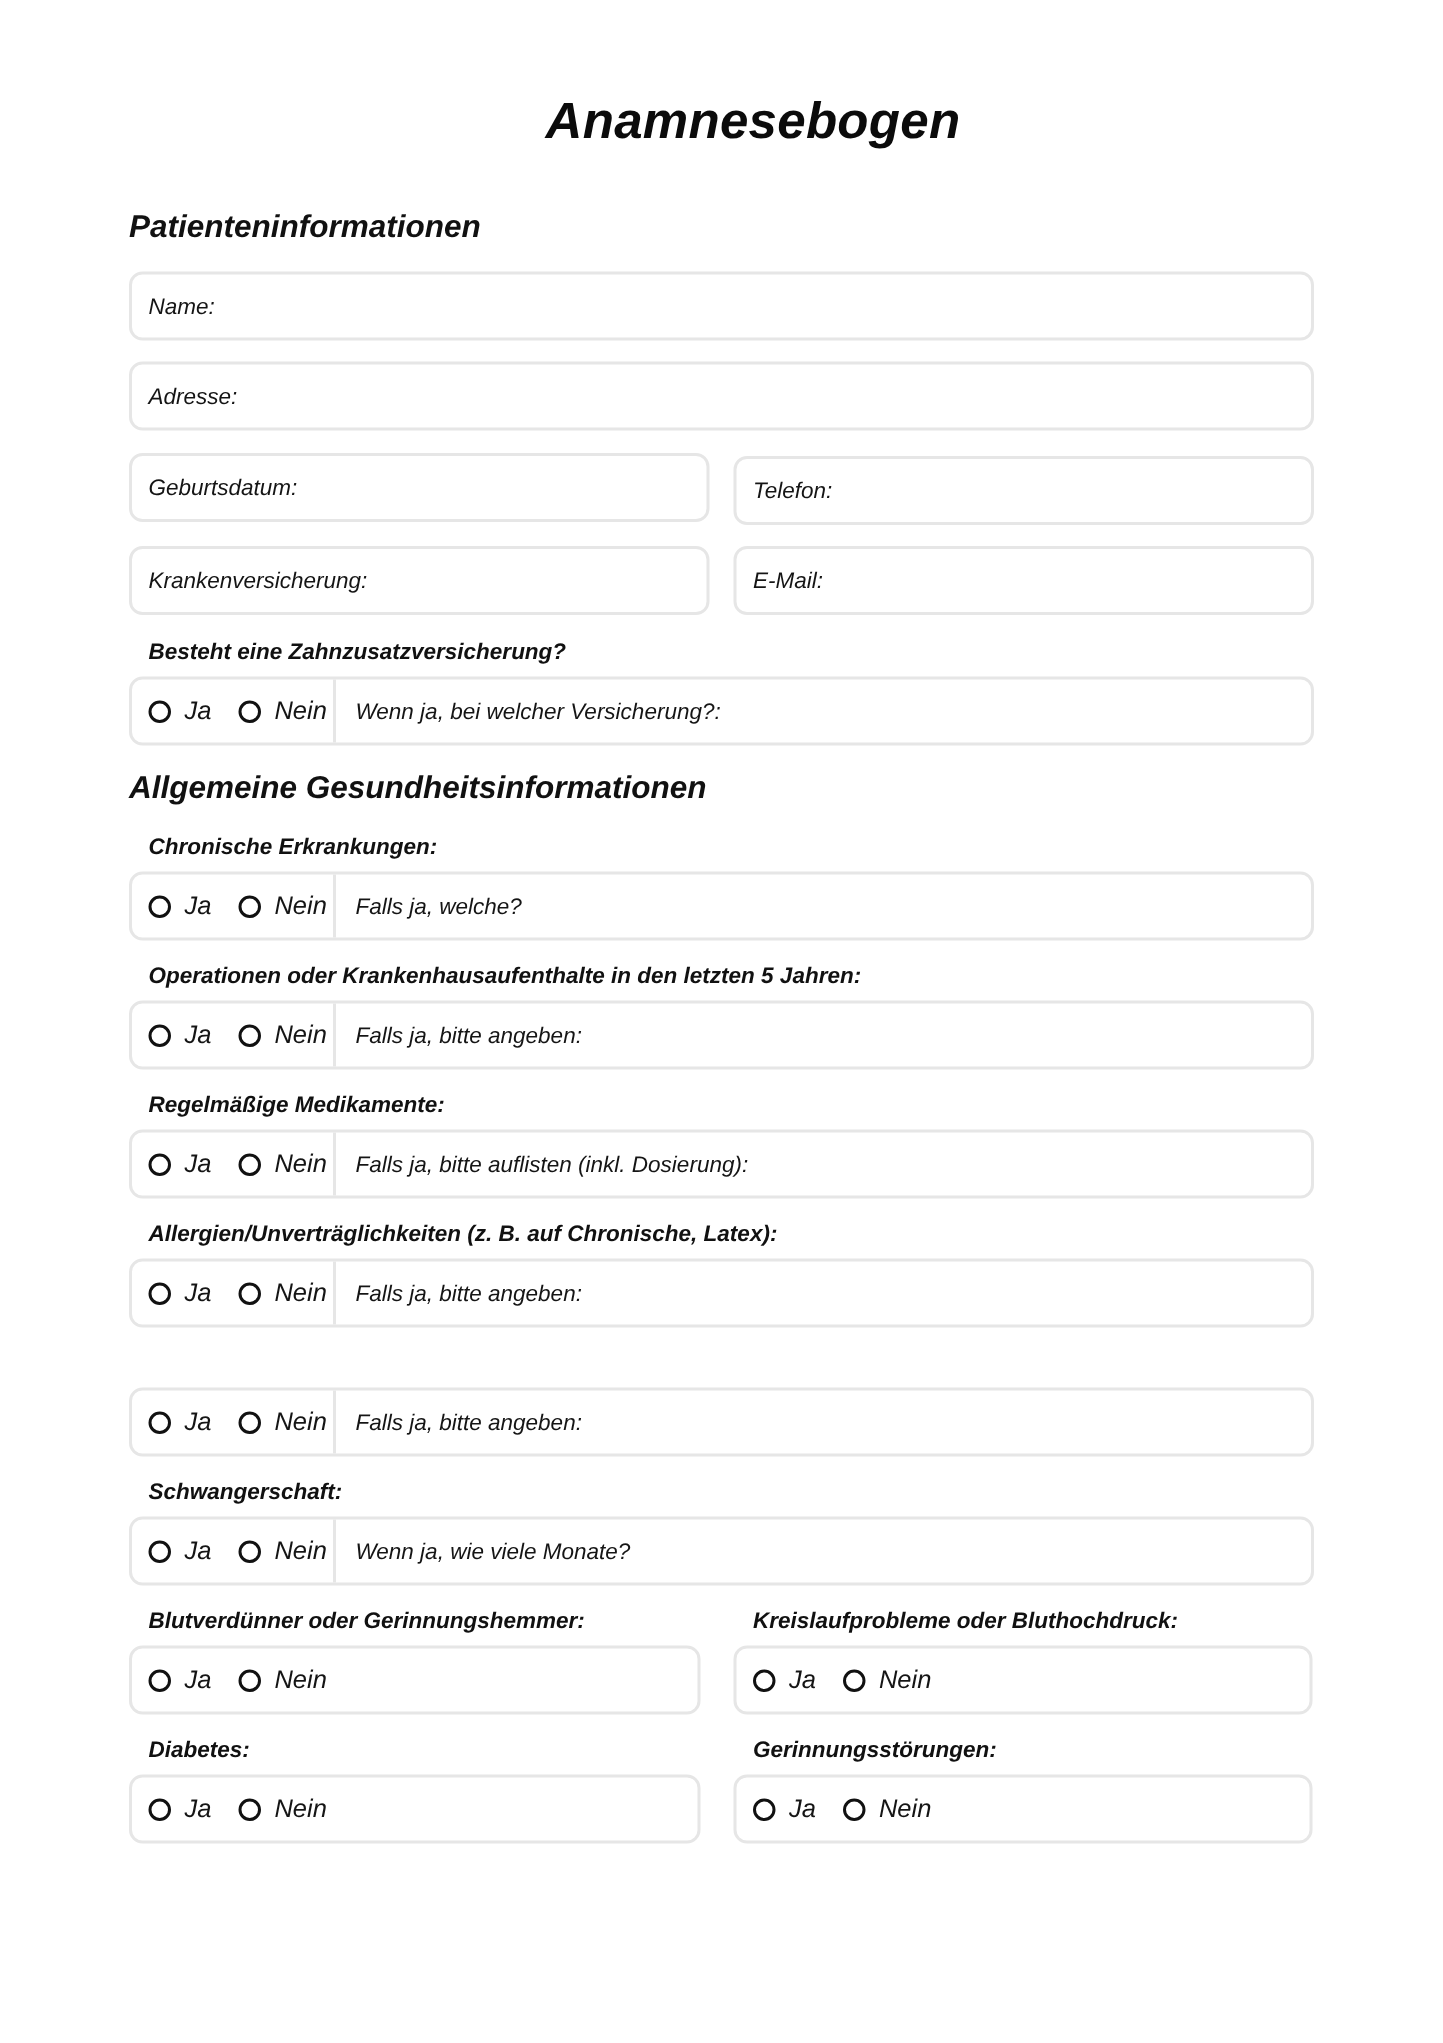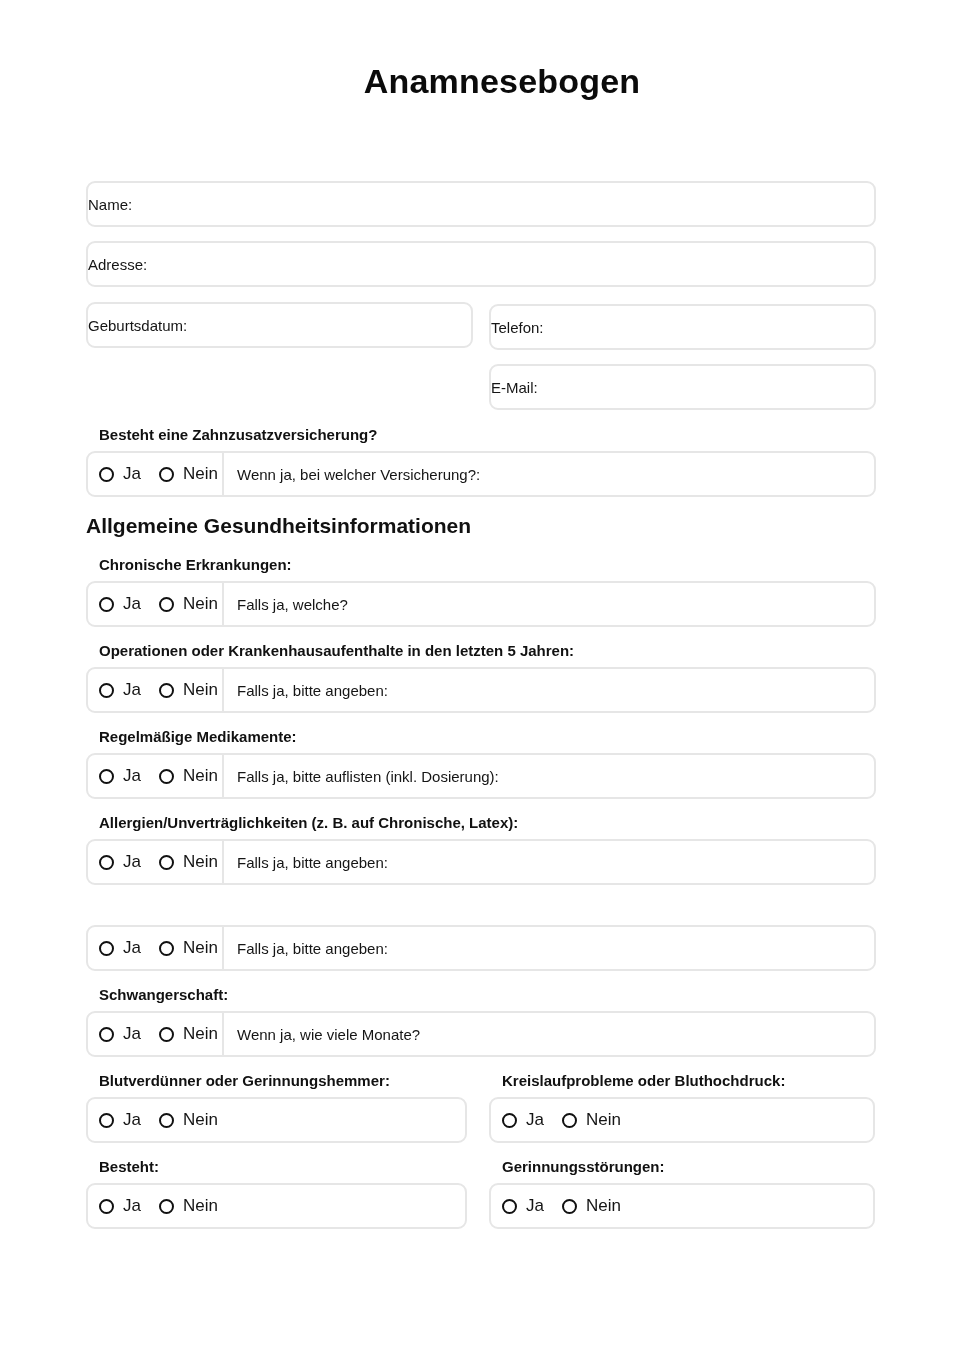--- a/index.html
+++ b/index.html
@@ -6,36 +6,37 @@
   html, body { width: 962px; height: 1362px; background: #ffffff; }
   body {
     font-family: "Liberation Sans", "DejaVu Sans", sans-serif;
     color: #111111;
     position: relative;
     overflow: hidden;
   }
   .page {
     position: absolute; left: 0; top: 0; width: 962px; height: 966px;
     background: linear-gradient(to bottom, #ffffff 0, #ffffff 1335px, #fbfbfb 1362px);
+    font-style: italic;
   }
   .title {
     position: absolute; left: 0; width: 1004px; top: 62px;
     text-align: center; font-size: 34px; font-weight: bold; letter-spacing: 0.2px;
     color: #0b0b0b;
   }
   .section-title {
     position: absolute; left: 86px; font-size: 21px; font-weight: bold; color: #111;
   }
   .box {
     position: absolute; height: 46px;
     border: 2px solid #e6e6e6; border-radius: 9px; background: #fff;
     display: flex; align-items: center;
   }
   .box .field-label {
-    font-size: 15px; color: #151515;
+    padding-left: 11px; font-size: 15px; color: #151515;
   }
   .q-label {
     position: absolute; left: 99px; font-size: 15px; font-weight: bold; color: #111;
   }
   .radio-group {
     display: flex; align-items: center; height: 100%;
     padding-left: 11px;
   }
   .radio-group.split {
     width: 136px; border-right: 2px solid #e6e6e6;
@@ -50,36 +51,40 @@
   .radio .rlabel { font-size: 17px; color: #151515; }
   .followup { padding-left: 13px; font-size: 15px; color: #151515; }
 </style>
 </head>
 <body>
 
 <div class="page">
 
   <div class="title">Anamnesebogen</div>
 
+  <div class="section-title" style="top:140px;">Patienteninformationen</div>
 
   <div class="box" style="left:86px; top:181px; width:790px;">
     <span class="field-label">Name:</span>
   </div>
 
   <div class="box" style="left:86px; top:241px; width:790px;">
     <span class="field-label">Adresse:</span>
   </div>
 
   <div class="box" style="left:86px; top:302px; width:387px;">
     <span class="field-label">Geburtsdatum:</span>
   </div>
   <div class="box" style="left:489px; top:304px; width:387px;">
     <span class="field-label">Telefon:</span>
   </div>
 
+  <div class="box" style="left:86px; top:364px; width:387px;">
+    <span class="field-label">Krankenversicherung:</span>
+  </div>
   <div class="box" style="left:489px; top:364px; width:387px;">
     <span class="field-label">E-Mail:</span>
   </div>
 
   <div class="q-label" style="top:426px;">Besteht eine Zahnzusatzversicherung?</div>
   <div class="box" style="left:86px; top:451px; width:790px;">
     <div class="radio-group split">
       <label class="radio">
           <span class="circle"></span>
           <span class="rlabel">Ja</span>
@@ -204,21 +209,21 @@
           <span class="circle"></span>
           <span class="rlabel">Ja</span>
         </label>
       <label class="radio">
           <span class="circle"></span>
           <span class="rlabel">Nein</span>
         </label>
     </div>
   </div>
 
-  <div class="q-label" style="top:1158px;">Besteht:</div>
+  <div class="q-label" style="top:1158px;">Diabetes:</div>
   <div class="box" style="left:86px; top:1183px; width:381px;">
     <div class="radio-group">
       <label class="radio">
           <span class="circle"></span>
           <span class="rlabel">Ja</span>
         </label>
       <label class="radio">
           <span class="circle"></span>
           <span class="rlabel">Nein</span>
         </label>

